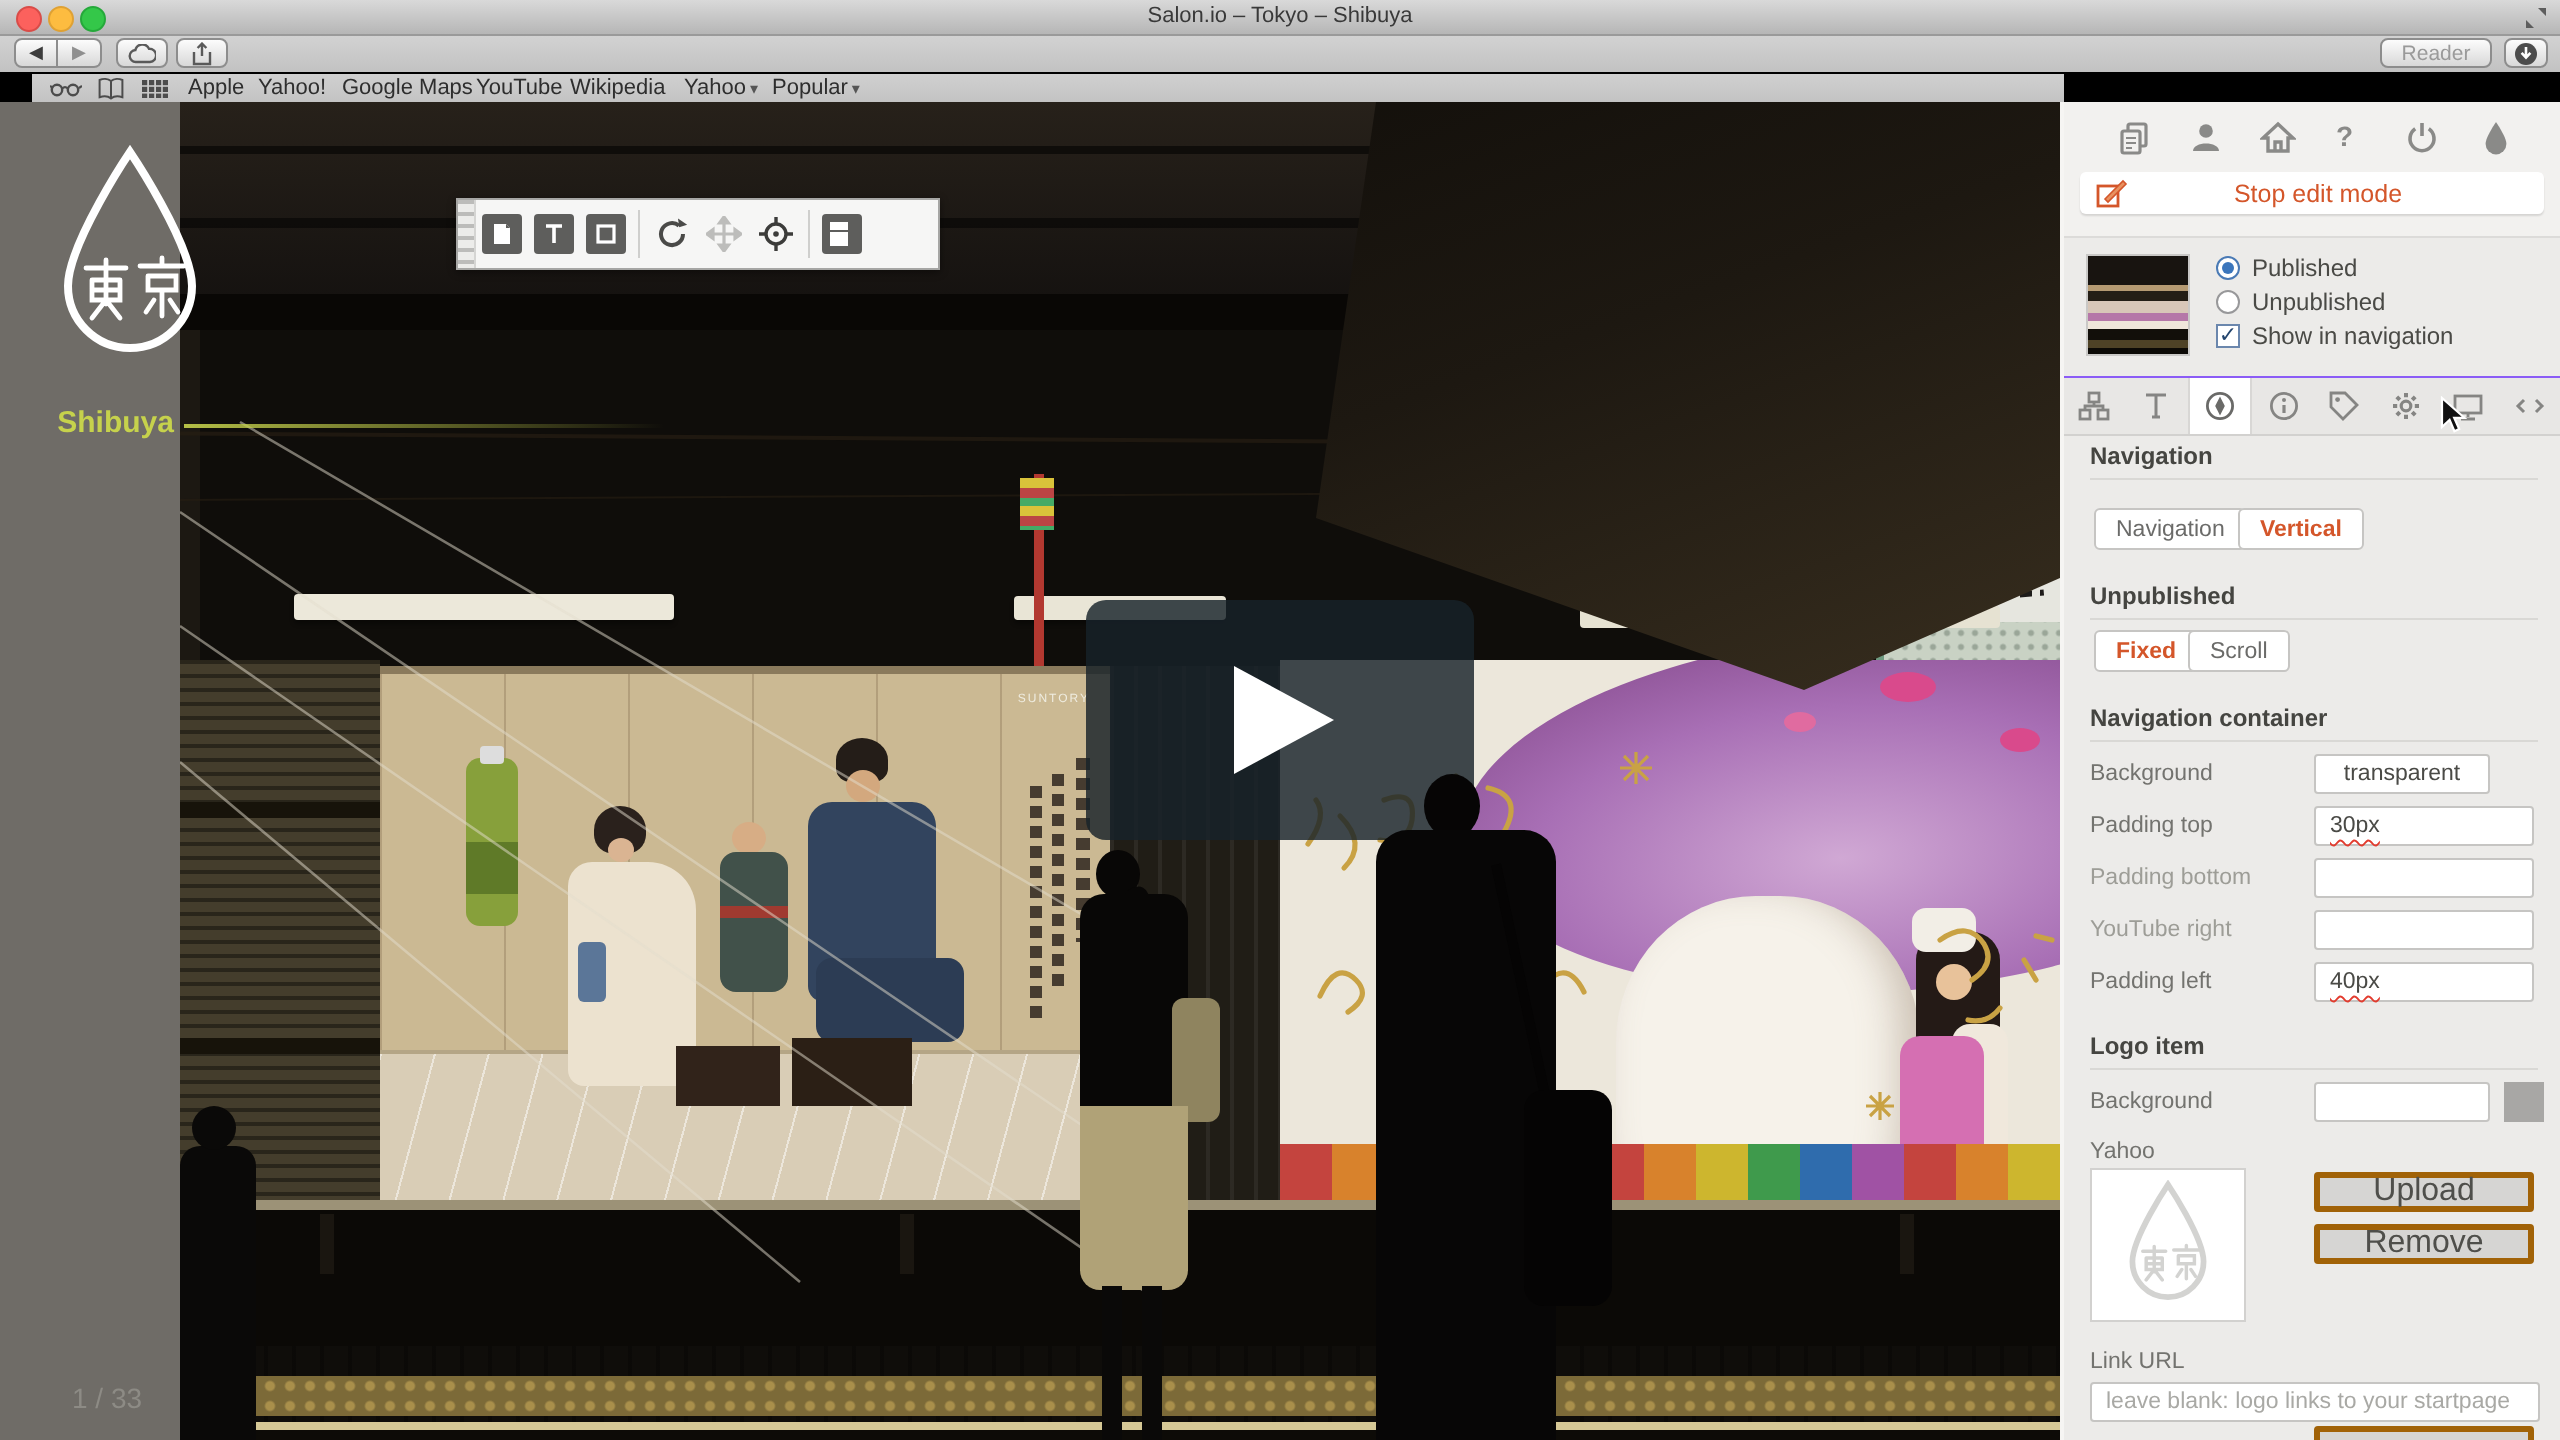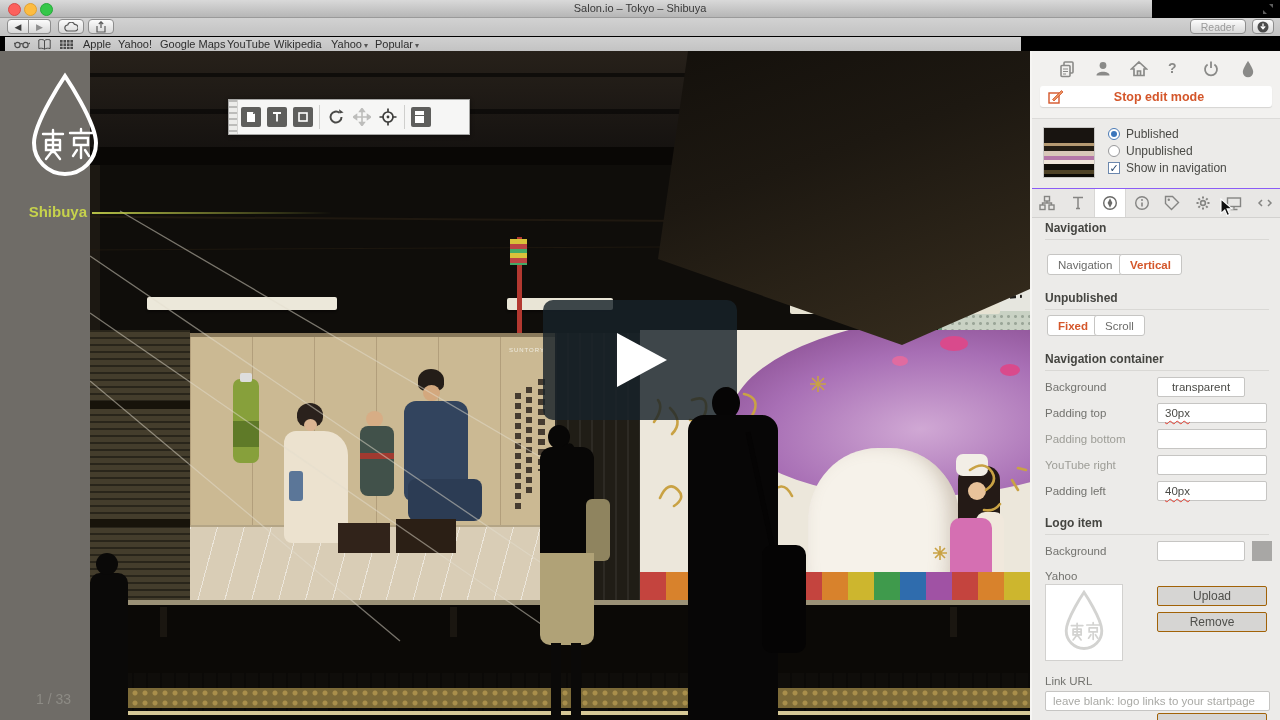--- a/index.html
+++ b/index.html
@@ -2,30 +2,30 @@
 <html><head>
 <meta charset="utf-8">
 <style>
   html,body{margin:0;padding:0}
   body{width:1280px;height:720px;overflow:hidden;position:relative;background:#000;
        font-family:"Liberation Sans","DejaVu Sans",sans-serif;-webkit-font-smoothing:antialiased}
   .abs{position:absolute}
   svg{display:block}
 
   
-  #titlebar{left:0;top:0;width:1152px;height:17px;background:linear-gradient(#d9d9d9,#b6b6b6);border-bottom:1px solid #9a9a9a}
+  #titlebar{left:0;top:0;width:1280px;height:17px;background:linear-gradient(#d9d9d9,#b6b6b6);border-bottom:1px solid #9a9a9a}
   .tl{width:11px;height:11px;border-radius:50%;top:3px}
   #wintitle{left:0;top:2px;width:1280px;text-align:center;font-size:11px;color:#393939}
   #toolbar{left:0;top:18px;width:1280px;height:18px;background:linear-gradient(#d2d2d2,#c2c2c2)}
   .chromebtn{height:15px;border:1px solid #8d8d8d;border-radius:4px;background:linear-gradient(#fcfcfc,#d8d8d8);
              display:flex;align-items:center;justify-content:center;font-size:9px;color:#3c3c3c;box-sizing:border-box}
   #urlfield{left:112px;top:1px;width:1074px;height:16px;background:#fff;border:1px solid #979797;border-radius:4px;
             display:flex;align-items:center;font-size:11.5px;box-sizing:border-box}
   #readerbtn{left:1190px;top:1px;width:56px;font-size:10.5px;color:#9a9a9a}
-  #bookmarksbar{left:5px;top:37px;width:1016px;height:14px;background:linear-gradient(#d0d0d0,#c3c3c3);border-bottom:1px solid #9b9b9b}
+  #bookmarksbar{left:16px;top:37px;width:1016px;height:14px;background:linear-gradient(#d0d0d0,#c3c3c3);border-bottom:1px solid #9b9b9b}
   .bkm{top:0;font-size:11px;color:#2e2e2e;line-height:14px;white-space:nowrap}
   .caret{font-size:8px;color:#555;margin-left:2px}
 
   
   #sitenav{left:0;top:51px;width:90px;height:669px;background:#6f6c67}
   #shibuya{left:0;top:203px;width:87px;text-align:right;font-size:15px;font-weight:bold;color:#c6d24c}
   #navline{left:92px;top:212px;width:240px;height:2px;background:linear-gradient(90deg,rgba(198,210,76,.9),rgba(198,210,76,0))}
   #counter{left:36px;top:691px;font-size:14px;color:#8d8b85}
 
   
@@ -37,21 +37,21 @@
   #edittools .grip{width:8px;height:34px;background:repeating-linear-gradient(180deg,#bcbcba 0 2px,#ececea 2px 6px);border-right:1px solid #d5d5d3}
   .etool{width:26px;height:22px;display:flex;align-items:center;justify-content:center}
   .etool .dk{width:20px;height:20px;background:#5e5e5c;border-radius:2px;display:flex;align-items:center;justify-content:center;color:#fff}
   .esep{width:1px;height:24px;background:#cfcfcd;margin:0 3px}
 
   
   #panel{left:1030px;top:51px;width:250px;height:669px;background:#ecebe9;border-left:2px solid #f6f5f3;box-sizing:border-box}
   #paneltop{left:0;top:0;width:248px;height:67px;background:#f2f1ef;border-bottom:1px solid #dcdbd9}
   #stopbar{left:8px;top:35px;width:232px;height:21px;background:#fff;border-radius:3px;box-shadow:0 1px 1px rgba(0,0,0,.12);
            display:flex;align-items:center}
-  #stopbar span{flex:1;text-align:center;font-size:12.5px;font-weight:bold;color:#d4562a;margin-right:18px}
+  #stopbar span{flex:1;text-align:center;font-size:12.5px;font-weight:normal;color:#d4562a;margin-right:18px}
   #pubsec{left:0;top:68px;width:248px;height:69px;background:#ecebe9;border-bottom:5px solid #8b5cf6}
   .radiolbl{font-size:12px;color:#4a4a46}
   .radio{width:12px;height:12px;border-radius:50%;background:#fff;border:1px solid #98989a;box-sizing:border-box}
   .radio.sel{border:1px solid #4a7ab5;display:flex;align-items:center;justify-content:center}
   .radio.sel i{width:6px;height:6px;border-radius:50%;background:#3b76bc}
   .chk{width:12px;height:12px;background:#fff;border:1px solid #6b87ad;box-sizing:border-box;
        display:flex;align-items:center;justify-content:center;font-size:11px;font-weight:bold;color:#24456e;line-height:10px}
   #tabrow{left:0;top:138px;width:248px;height:28px;background:#e8e7e5;border-bottom:1px solid #d2d1cf;display:flex}
   .tab{flex:1;display:flex;align-items:center;justify-content:center}
   .tab.active{background:#fff;border-left:1px solid #d8d7d5;border-right:1px solid #d8d7d5}
@@ -59,22 +59,22 @@
   .hr{height:1px;background:#d9d8d5;left:13px;width:224px}
   .pill{height:21px;background:#fff;border:1px solid #c6c5c3;border-radius:3px;box-sizing:border-box;
         display:flex;align-items:center;justify-content:center;font-size:11.5px;color:#6b6b69;padding:0 10px}
   .pill.on{color:#d4562a;font-weight:bold}
   .flabel{font-size:11.5px;color:#73736f}
   .flabel.dim{color:#9d9d97}
   .field{background:#fff;border:1px solid #c6c5c3;border-radius:2px;box-sizing:border-box;height:20px;
          display:flex;align-items:center;padding:0 7px;font-size:11.5px;color:#4a4a46}
   .field.ctr{justify-content:center}
   .sp{text-decoration:underline;text-decoration-style:wavy;text-decoration-color:#e23b2e;text-decoration-thickness:1px;text-underline-offset:3px}
-  .graybtn{background:#d6d5d3;border:1px solid #a16207;border-radius:2px;box-sizing:border-box;
-           display:flex;align-items:center;justify-content:center;font-size:12px;color:#4f4f4b}
+  .graybtn{background:#d6d5d3;border:3px solid #a16207;border-radius:2px;box-sizing:border-box;
+           display:flex;align-items:center;justify-content:center;font-size:16px;color:#4f4f4b}
   #linkurl{left:13px;top:640px;width:225px;height:20px;border:1px solid #c6c5c3;border-radius:2px;
            font-size:11.5px;color:#4a4a46;padding:0 7px;box-sizing:border-box;font-family:"Liberation Sans","DejaVu Sans",sans-serif}
   #linkurl::placeholder{color:#a9a9a5}
 </style>
 </head>
 <body>
 
 <div class="abs" id="titlebar">
   <div class="abs tl" style="left:8px;background:#fc615d;border:1px solid #d94c48"></div>
   <div class="abs tl" style="left:24px;background:#fdbc40;border:1px solid #dfa133"></div>

